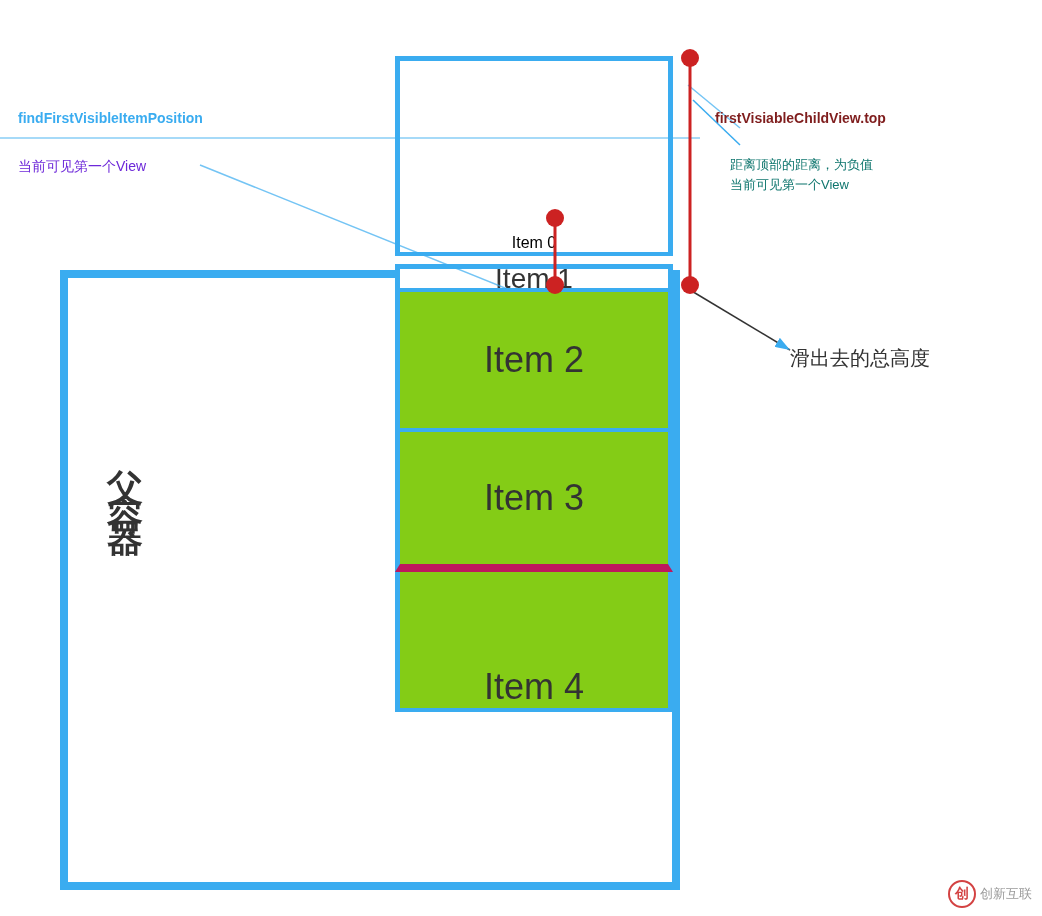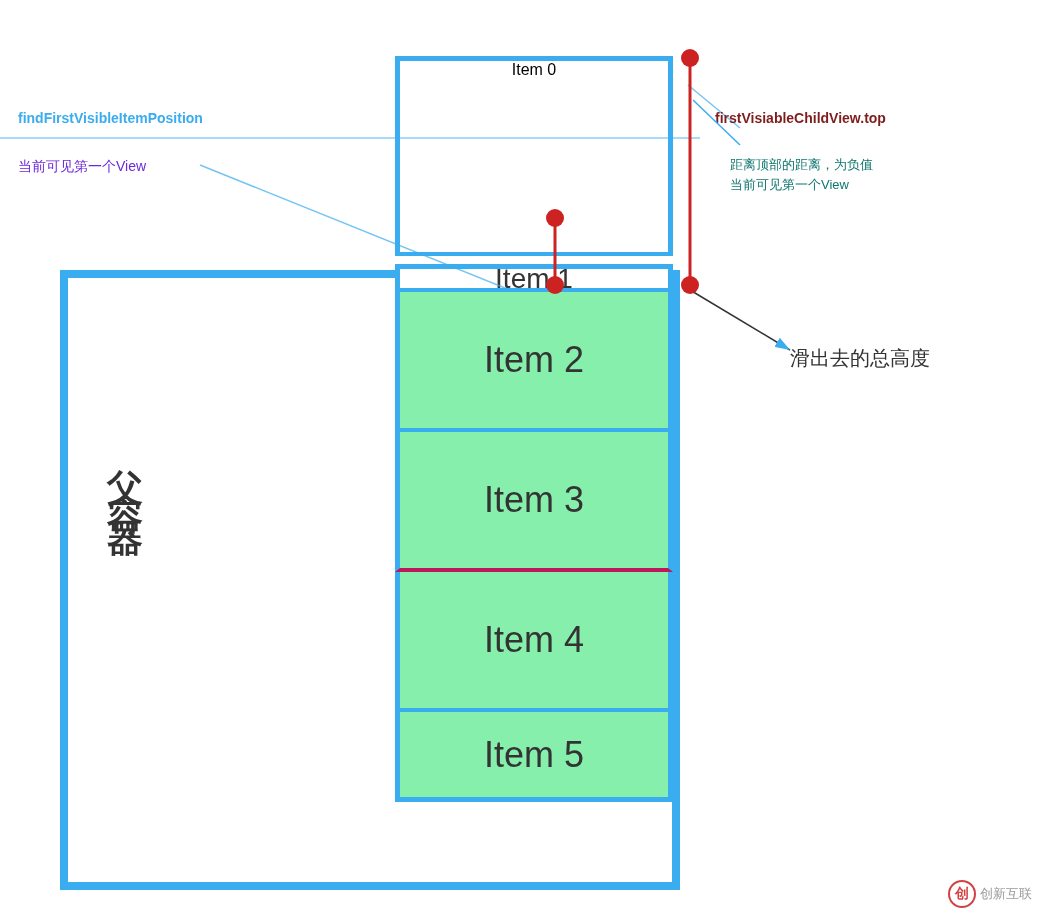--- a/index.html
+++ b/index.html
@@ -39,38 +39,38 @@
 
     .list-item {
       height: 140px;
       display: flex;
       align-items: center;
       justify-content: center;
       font-size: 36px;
       font-weight: 400;
       color: #333;
       border-bottom: 4px solid #3aacf0;
-      background: #86efac;
+      background: #84cc16;
     }
     .list-item:last-child {
       border-bottom: none;
     }
 
     
     .item0-container {
       position: absolute;
       left: 395px;
       top: 56px;
       width: 278px;
       height: 200px;
       border: 5px solid #3aacf0;
       border-bottom: 4px solid #3aacf0;
       background: white;
       display: flex;
-      align-items: flex-start;
+      align-items: flex-end;
       justify-content: center;
       z-index: 6;
     }
 
     
     .label-find-first {
       position: absolute;
       left: 18px;
       top: 110px;
       color: #3aacf0;
@@ -224,31 +224,28 @@
 <div style="position:absolute; left:395px; top:264px; width:278px; z-index:6;">
 
   <div class="list-item" style="height:28px; border:5px solid #3aacf0; border-bottom: 4px solid #3aacf0; font-size:28px; background:white;">
     <span>Item 1</span>
   </div>
 
   <div class="list-item" style="border:5px solid #3aacf0; border-top:none; border-bottom: 4px solid #3aacf0;">
     <span>Item 2</span>
   </div>
 
-  <div class="list-item" style="border:5px solid #3aacf0; border-top:none; border-bottom: 4px solid #be185d;">
+  <div class="list-item" style="border:5px solid #3aacf0; border-top:none; border-bottom: 8px solid #be185d;">
     <span>Item 3</span>
   </div>
 
-  <div class="list-item" style="border:5px solid #3aacf0; border-top:none; border-bottom: 4px solid #3aacf0;">
+  <div class="list-item" style="border:5px solid #3aacf0; border-top:none; border-bottom: 4px solid #3aacf0; align-items: flex-end;">
     <span>Item 4</span>
   </div>
 
-  <div class="list-item" style="border:5px solid #3aacf0; border-top:none; height:90px;">
-    <span>Item 5</span>
-  </div>
 </div>
 
 <div class="parent-label">父
 容
 器</div>
 
 <div class="label-find-first">
   <span>findFirstVisibleItemPosition</span>
 </div>
 

